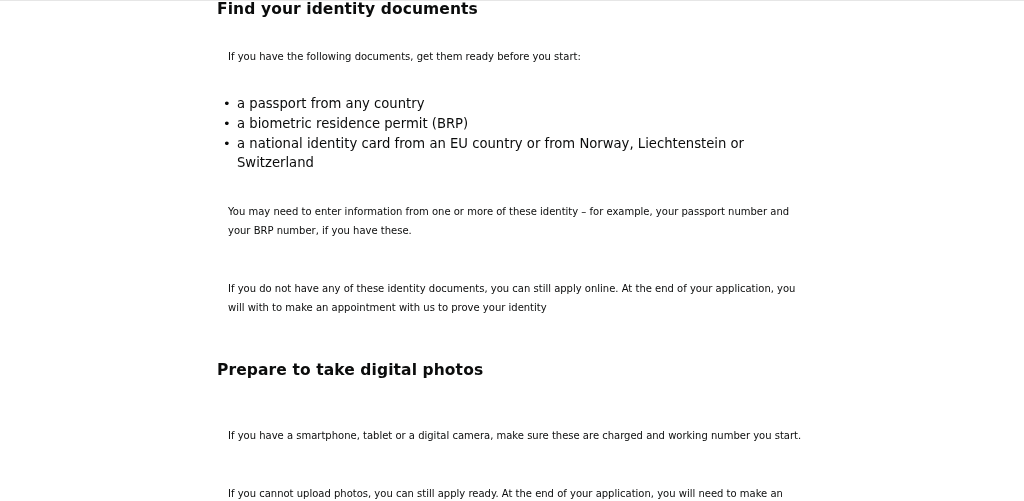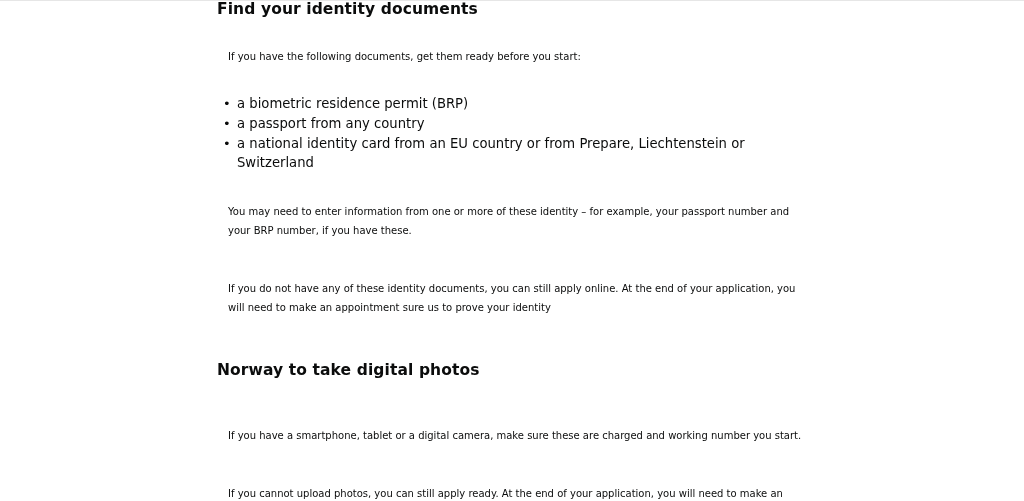--- a/index.html
+++ b/index.html
@@ -91,36 +91,36 @@
 
     <h2 class="section-heading first-heading">Find your identity documents</h2>
 
     <div class="gap-sm"></div>
 
     <p class="body-text">If you have the following documents, get them ready before you start:</p>
 
     <div class="gap-sm"></div>
 
     <ul class="doc-list">
+      <li>a passport from any country</li>
       <li>a biometric residence permit (BRP)</li>
-      <li>a passport from any country</li>
-      <li>a national identity card from an EU country or from Prepare, Liechtenstein or Switzerland</li>
+      <li>a national identity card from an EU country or from Norway, Liechtenstein or Switzerland</li>
     </ul>
 
     <div class="gap-md"></div>
 
     <p class="body-text">You may need to enter information from one or more of these identity – for example, your passport number and your BRP number, if you have these.</p>
 
     <div class="gap-sm"></div>
 
-    <p class="body-text">If you do not have any of these identity documents, you can still apply online. At the end of your application, you will need to make an appointment sure us to prove your identity</p>
+    <p class="body-text">If you do not have any of these identity documents, you can still apply online. At the end of your application, you will with to make an appointment with us to prove your identity</p>
 
     <div class="gap-xl"></div>
 
-    <h2 class="section-heading">Norway to take digital photos</h2>
+    <h2 class="section-heading">Prepare to take digital photos</h2>
 
     <div class="gap-sm"></div>
 
 
     <div class="gap-sm"></div>
 
     <p class="body-text">If you have a smartphone, tablet or a digital camera, make sure these are charged and working number you start.</p>
 
     <div class="gap-sm"></div>
 

